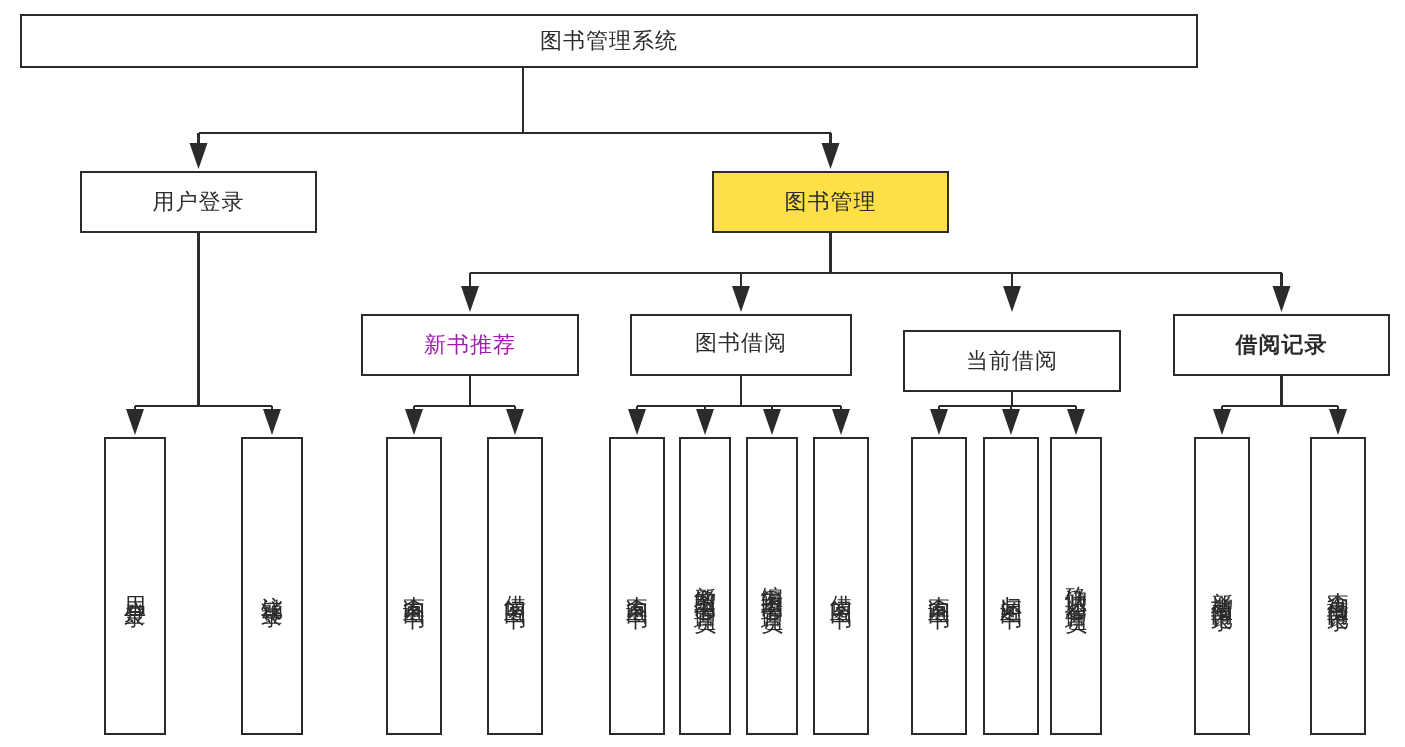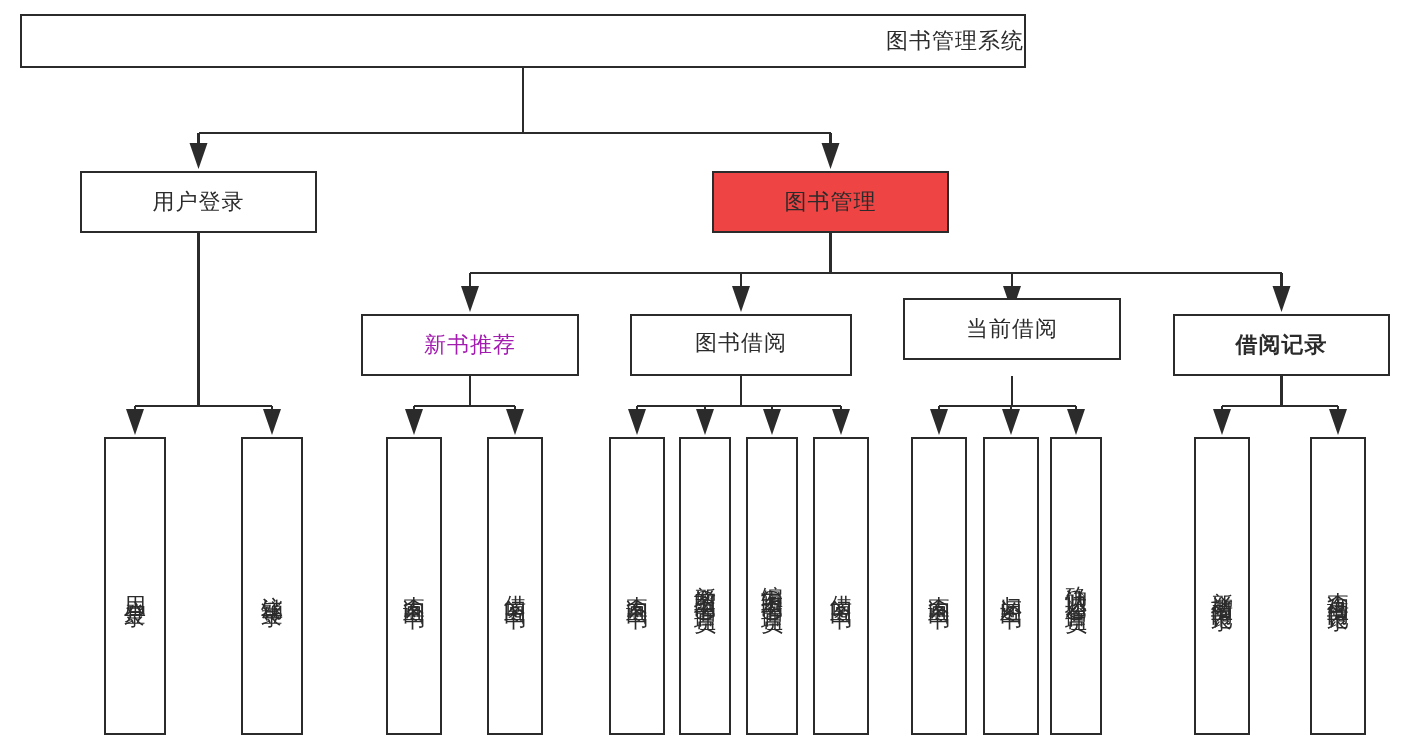--- a/index.html
+++ b/index.html
@@ -117,36 +117,36 @@
       <line x1="1076" y1="406" x2="1076" y2="409" stroke="#2b2b2b" stroke-width="2.5" shape-rendering="crispEdges"></line>
       <polygon points="1067,409 1085,409 1076,435" fill="#2b2b2b"></polygon>
       <line x1="1281.5" y1="376" x2="1281.5" y2="406" stroke="#2b2b2b" stroke-width="2.5" shape-rendering="crispEdges"></line>
       <line x1="1222" y1="406" x2="1338" y2="406" stroke="#2b2b2b" stroke-width="2.5" shape-rendering="crispEdges"></line>
       <line x1="1222" y1="406" x2="1222" y2="409" stroke="#2b2b2b" stroke-width="2.5" shape-rendering="crispEdges"></line>
       <polygon points="1213,409 1231,409 1222,435" fill="#2b2b2b"></polygon>
       <line x1="1338" y1="406" x2="1338" y2="409" stroke="#2b2b2b" stroke-width="2.5" shape-rendering="crispEdges"></line>
       <polygon points="1329,409 1347,409 1338,435" fill="#2b2b2b"></polygon>
     </svg>
   <div id="node-layer">
-      <div class="node-box" style="left: 20px; top: 14px; width: 1006px; height: 54px; border-color: rgb(43, 43, 43); background: rgb(255, 255, 255); justify-content: flex-end;">
+      <div class="node-box" style="left: 20px; top: 14px; width: 1178px; height: 54px; border-color: rgb(43, 43, 43); background: rgb(255, 255, 255);">
         <div class="node-label-h" style="color: rgb(43, 43, 43);">图书管理系统</div>
       </div>
       <div class="node-box" style="left: 80px; top: 171px; width: 237px; height: 62px; border-color: rgb(43, 43, 43); background: rgb(255, 255, 255);">
         <div class="node-label-h" style="color: rgb(43, 43, 43);">用户登录</div>
       </div>
-      <div class="node-box" style="left: 712px; top: 171px; width: 237px; height: 62px; border-color: rgb(43, 43, 43); background: #ef4444;">
+      <div class="node-box" style="left: 712px; top: 171px; width: 237px; height: 62px; border-color: rgb(43, 43, 43); background: #fde047;">
         <div class="node-label-h" style="color: rgb(43, 43, 43);">图书管理</div>
       </div>
       <div class="node-box" style="left: 361px; top: 314px; width: 218px; height: 62px; border-color: rgb(43, 43, 43); background: rgb(255, 255, 255);">
         <div class="node-label-h" style="color: #a21caf;">新书推荐</div>
       </div>
       <div class="node-box" style="left: 630px; top: 314px; width: 222px; height: 62px; border-color: rgb(43, 43, 43); background: rgb(255, 255, 255); font-family: Liberation Mono, monospace;">
         <div class="node-label-h" style="color: rgb(43, 43, 43);">图书借阅</div>
       </div>
-      <div class="node-box" style="left: 903px; top: 298px; width: 218px; height: 62px; border-color: rgb(43, 43, 43); background: rgb(255, 255, 255);">
+      <div class="node-box" style="left: 903px; top: 330px; width: 218px; height: 62px; border-color: rgb(43, 43, 43); background: rgb(255, 255, 255);">
         <div class="node-label-h" style="color: rgb(43, 43, 43);">当前借阅</div>
       </div>
       <div class="node-box" style="left: 1173px; top: 314px; width: 217px; height: 62px; border-color: rgb(43, 43, 43); background: rgb(255, 255, 255); font-weight: bold;">
         <div class="node-label-h" style="color: rgb(43, 43, 43);">借阅记录</div>
       </div>
       <div class="node-box" style="left: 104px; top: 437px; width: 62px; height: 298px; border-color: rgb(43, 43, 43); background: rgb(255, 255, 255);">
         <div class="node-label-v" style="color: rgb(43, 43, 43);">用户登录</div>
       </div>
       <div class="node-box" style="left: 241px; top: 437px; width: 62px; height: 298px; border-color: rgb(43, 43, 43); background: rgb(255, 255, 255);">
         <div class="node-label-v" style="color: rgb(43, 43, 43);">注销登录</div>

